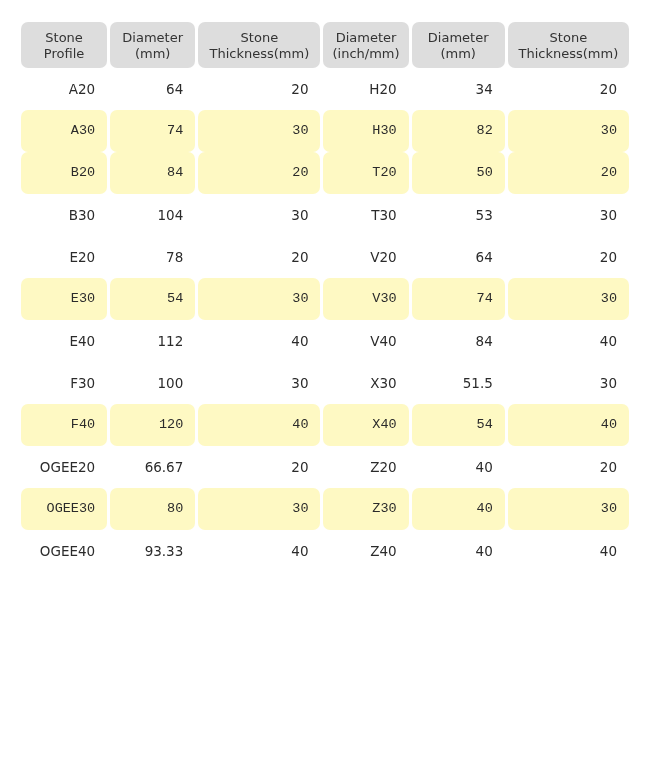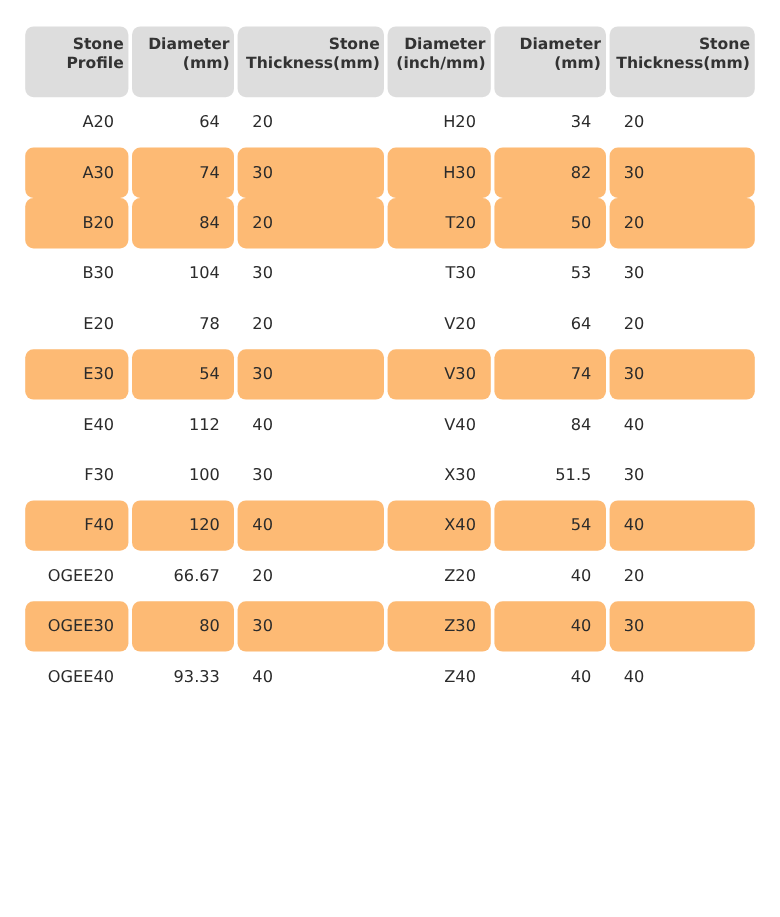--- a/index.html
+++ b/index.html
@@ -35,47 +35,48 @@
   col.c3 { width: 122px; }
   col.c4 { width: 85px; }
   col.c5 { width: 93px; }
   col.c6 { width: 121px; }
 
   
   thead th {
     background: #dddddd;
     border-radius: 7px;
     font-size: 13px;
-    font-weight: bold;
+    font-weight: normal;
     color: #333333;
-    text-align: right;
+    text-align: center;
     line-height: 1.22;
-    padding: 8px 4px 19px 4px;
+    padding: 8px 4px 6px 4px;
     vertical-align: middle;
     white-space: pre-line;
   }
 
   
   tbody td {
     height: 42px;
     font-size: 13.5px;
     font-weight: normal;
     color: #2b2b2b;
     padding: 0 12px;
     vertical-align: middle;
     background: transparent;
     border-radius: 7px;
   }
 
   tbody tr.striped td {
-    background: #fdba74;
+    background: #fef9c3;
+    font-family: Liberation Mono, monospace;
   }
 
   td.align-left   { text-align: right; }
-  td.align-center { text-align: left; }
+  td.align-center { text-align: right; }
 
   thead tr th:first-child { }
 </style>
 </head>
 <body>
 
 <div class="sheet">
   <table class="spec-table">
     <colgroup>
       <col class="c1">

